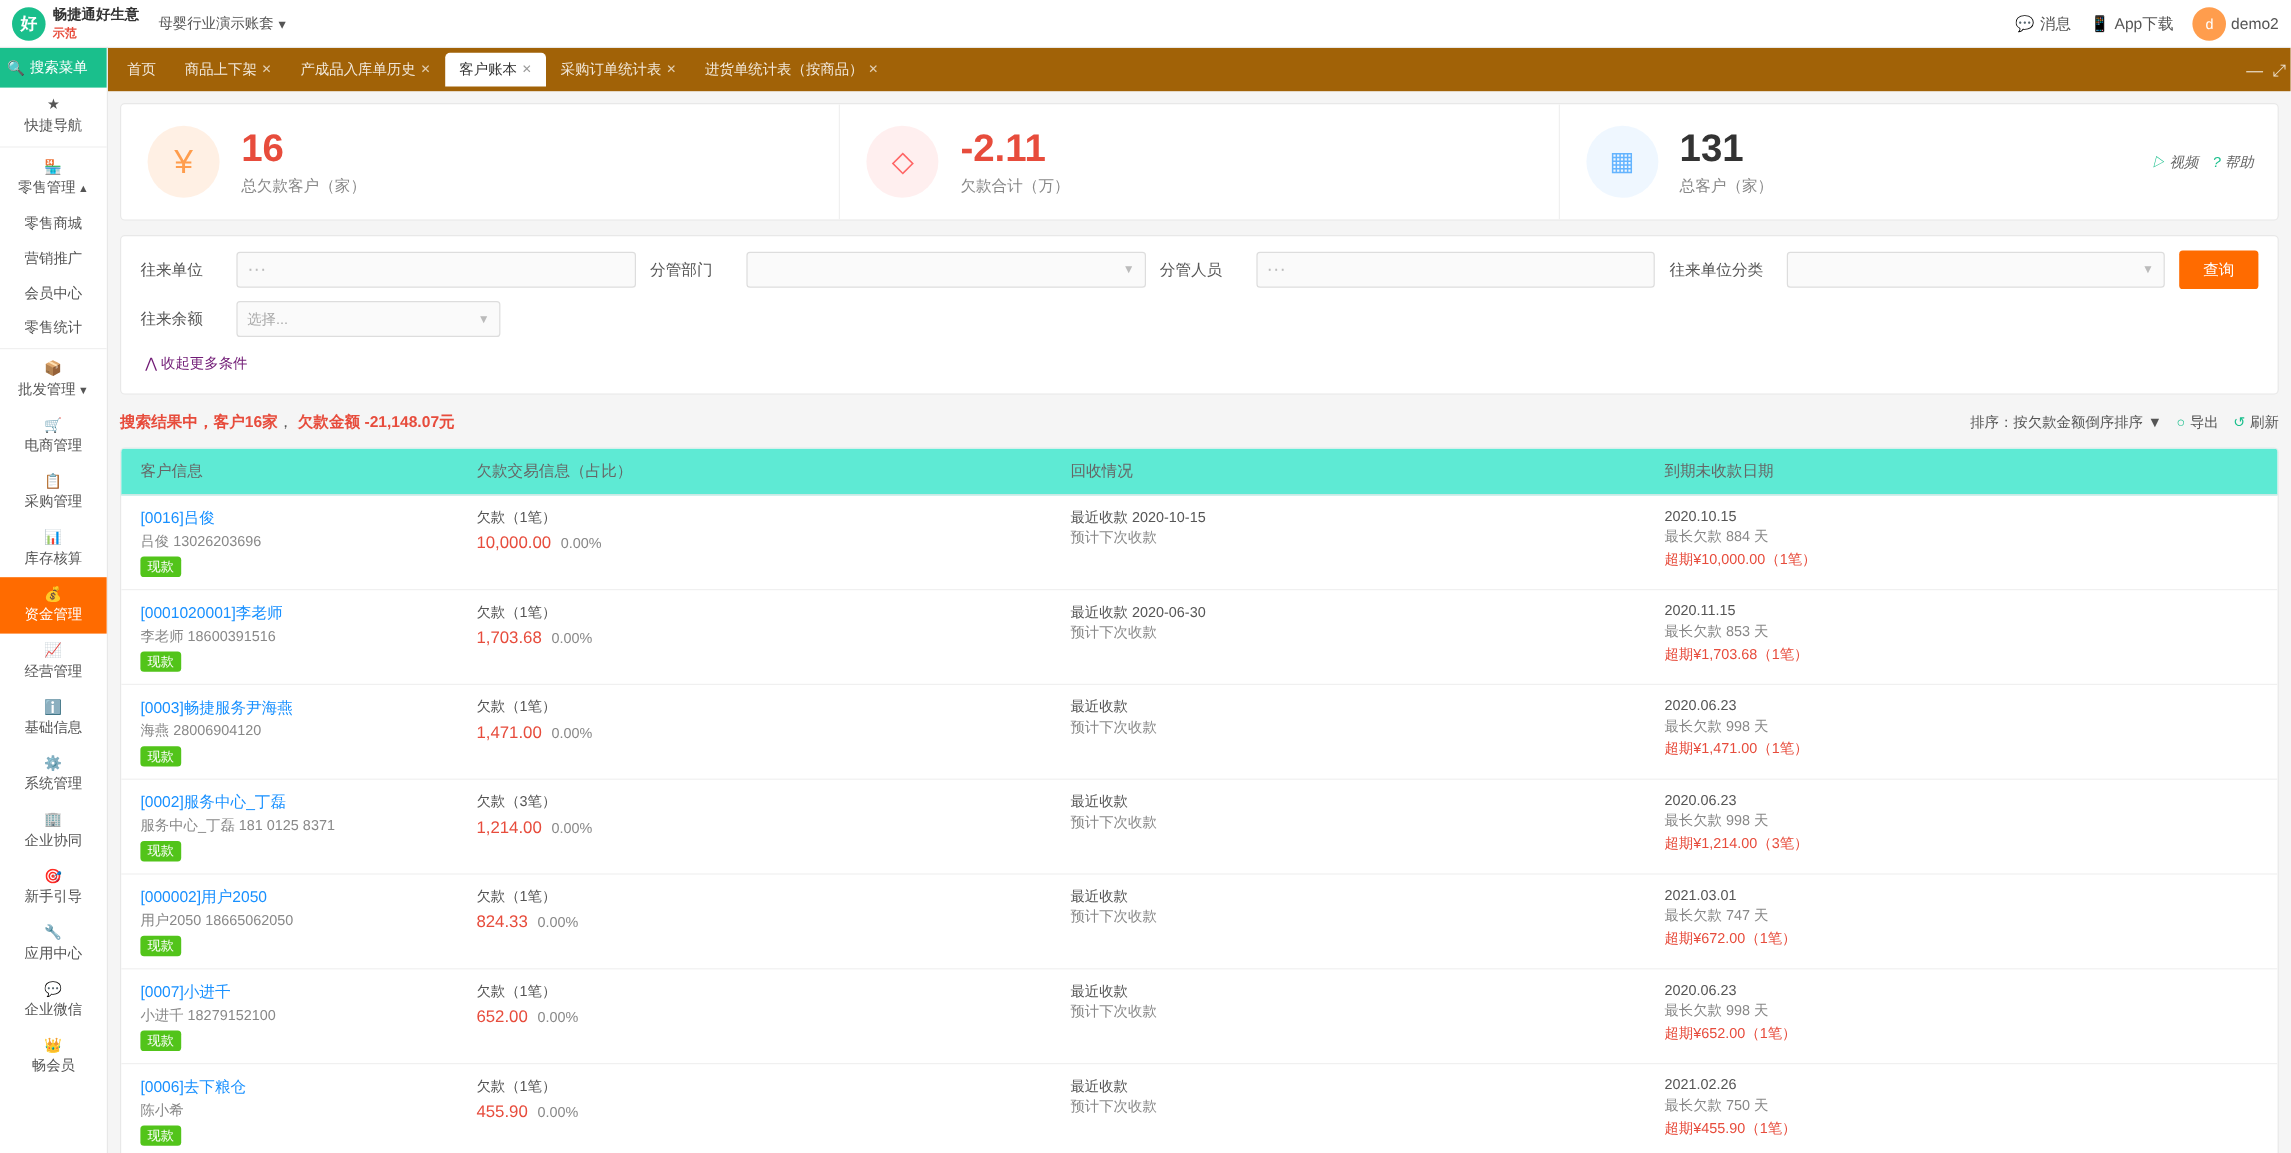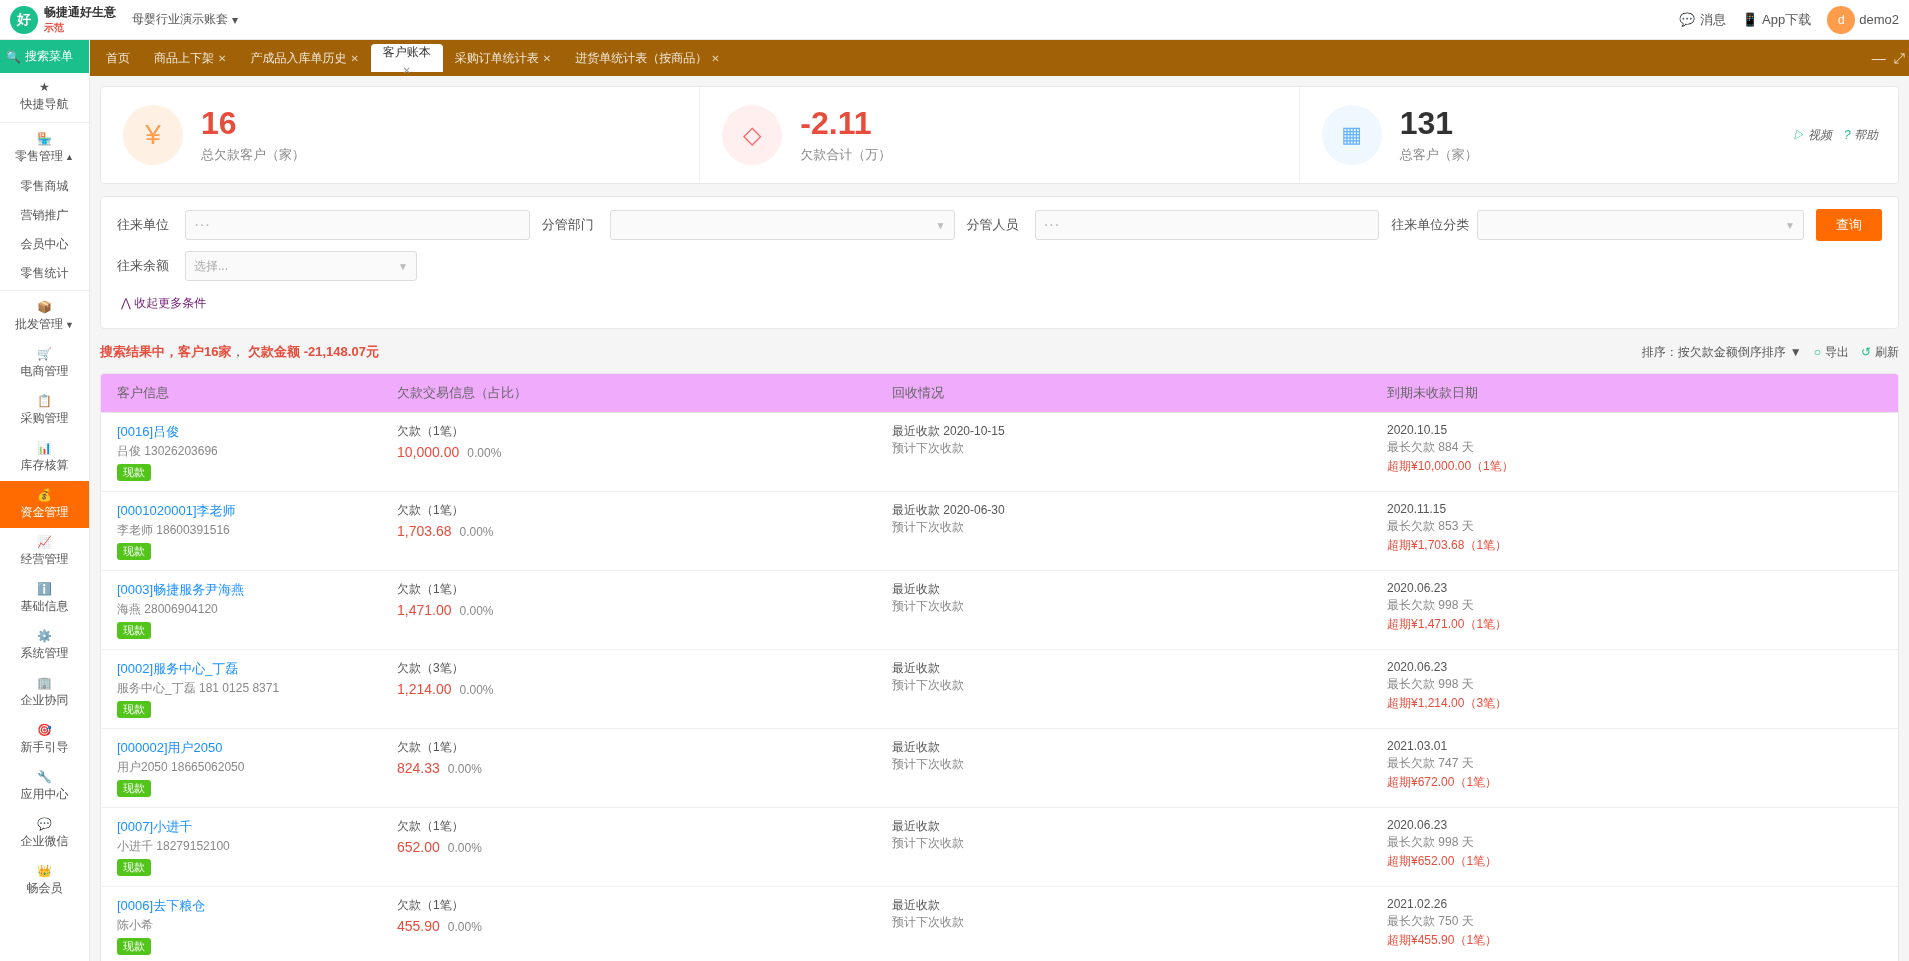--- a/index.html
+++ b/index.html
@@ -67,21 +67,21 @@
       align-items: center;
       height: 28px;
       padding: 0 12px;
       font-size: 12px;
       color: rgba(255,255,255,0.85);
       cursor: pointer;
       border-radius: 4px 4px 0 0;
       gap: 4px;
       white-space: nowrap;
     }
-    .tab.active { background: white; color: #333; border-radius: 4px 4px 0 0; flex-direction: column; }
+    .tab.active { background: white; color: #333; border-radius: 4px 4px 0 0; }
     .tab .close-btn { color: rgba(255,255,255,0.7); font-size: 10px; cursor: pointer; }
     .tab.active .close-btn { color: #999; }
     .tabs-end { margin-left: auto; display: flex; align-items: center; gap: 8px; }
     .tabs-end-btn { color: white; font-size: 14px; cursor: pointer; opacity: 0.8; }
     
     
     .page-body { flex: 1; overflow-y: auto; padding: 10px; }
     
     
     .stats-row {
@@ -119,21 +119,21 @@
     
     .filter-area {
       background: white;
       border: 1px solid #e8e8e8;
       border-radius: 4px;
       padding: 12px 16px;
       margin-bottom: 10px;
     }
     .filter-row { display: flex; align-items: center; gap: 12px; margin-bottom: 10px; }
     .filter-row:last-child { margin-bottom: 0; }
-    .filter-item { display: flex; align-items: center; gap: 8px; flex: 1; }
+    .filter-item { display: flex; align-items: center; gap: 20px; flex: 1; }
     .filter-label { font-size: 13px; color: #555; white-space: nowrap; min-width: 60px; }
     .filter-input {
       flex: 1;
       height: 30px;
       border: 1px solid #ddd;
       border-radius: 3px;
       padding: 0 8px;
       font-size: 12px;
       background: #fafafa;
       display: flex;
@@ -187,21 +187,21 @@
     .result-actions { display: flex; align-items: center; gap: 12px; font-size: 12px; }
     .sort-btn { display: flex; align-items: center; gap: 4px; cursor: pointer; color: #555; }
     .action-btn { display: flex; align-items: center; gap: 4px; cursor: pointer; color: #555; }
     .action-btn .icon { color: #1abf8c; }
     
     
     .data-table { background: white; border: 1px solid #e8e8e8; border-radius: 4px; overflow: hidden; }
     .table-header {
       display: grid;
       grid-template-columns: 280px 1fr 1fr 1fr;
-      background: #f0abfc;
+      background: #5eead4;
       border-bottom: 1px solid #e8e8e8;
       padding: 10px 16px;
     }
     .table-header-cell { font-size: 13px; color: #666; font-weight: 500; }
     .table-row {
       display: grid;
       grid-template-columns: 280px 1fr 1fr 1fr;
       padding: 10px 16px;
       border-bottom: 1px solid #f0f0f0;
       align-items: start;

